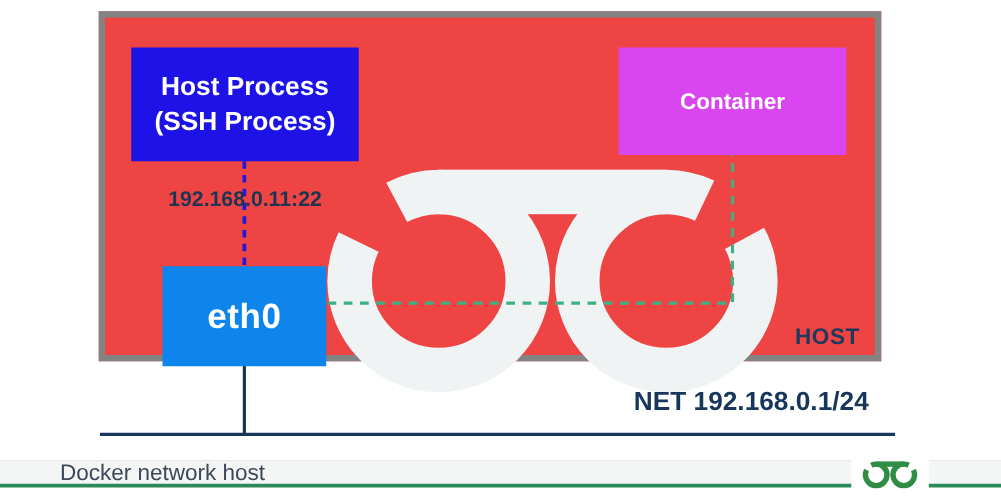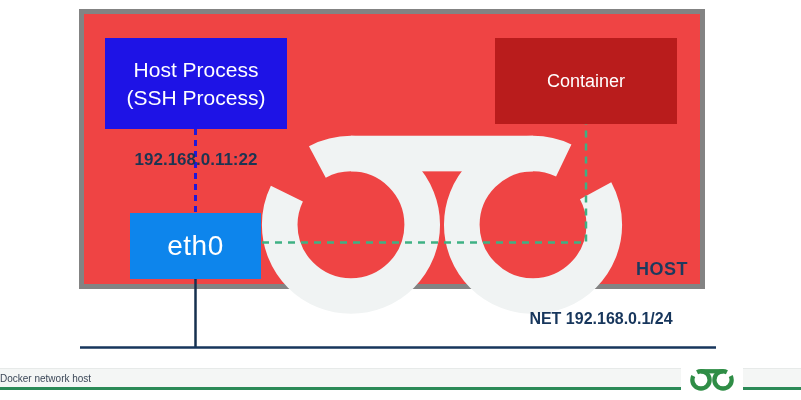--- a/index.html
+++ b/index.html
@@ -17,44 +17,44 @@
   }
   .host-label{
     position:absolute;right:12px;bottom:4px;
     color:#1c3a5e;font-size:18px;font-weight:700;letter-spacing:.5px;
   }
   
   .connectors{position:absolute;left:0;top:0;width:801px;height:400px;pointer-events:none;}
   
   .node{
     position:absolute;display:flex;flex-direction:column;align-items:center;justify-content:center;
-    color:#ffffff;font-weight:400;text-align:center;white-space:nowrap;
+    color:#ffffff;font-weight:700;text-align:center;white-space:nowrap;
   }
   .host-process{left:105px;top:38px;width:182px;height:91px;background:#1e13e6;font-size:21px;line-height:28px;}
-  .container-node{left:495px;top:38px;width:182px;height:86px;background:#b91c1c;font-size:18px;line-height:25px;}
-  .eth0-node{left:130px;top:213px;width:131px;height:66px;background:#0d85ec;font-size:28px;letter-spacing:.5px;}
+  .container-node{left:495px;top:38px;width:182px;height:86px;background:#d946ef;font-size:18px;line-height:25px;}
+  .eth0-node{left:130px;top:213px;width:131px;height:80px;background:#0d85ec;font-size:28px;letter-spacing:.5px;}
   
   .ip-label{
     position:absolute;color:#1c3552;font-size:17px;font-weight:700;white-space:nowrap;
     transform:translateX(-50%);
   }
   .ssh-endpoint{left:196px;top:150px;}
   .web-endpoint{left:586px;top:150px;}
   .host-ip{left:197px;top:303px;}
   .net-label{
     position:absolute;left:601px;top:310px;transform:translateX(-50%);
-    color:#17365c;font-size:16px;font-weight:700;white-space:nowrap;
+    color:#17365c;font-size:21px;font-weight:700;white-space:nowrap;
   }
   
   .footer-bar{
     position:absolute;left:0;top:368px;width:801px;height:19px;
     background:#f4f6f5;border-top:1px solid #e7eae9;
     display:flex;align-items:center;
   }
-  .footer-caption{color:#3c4858;font-size:10px;}
+  .footer-caption{margin-left:48px;color:#3c4858;font-size:18px;}
   .footer-divider{
     position:absolute;left:0;top:387px;width:801px;height:3px;background:#2b8a57;
   }
   .brand-logo-wrap{
     position:absolute;left:681px;top:362px;width:62px;height:30px;background:#ffffff;
     display:flex;align-items:center;justify-content:center;
   }
 </style>
 </head>
 <body>

